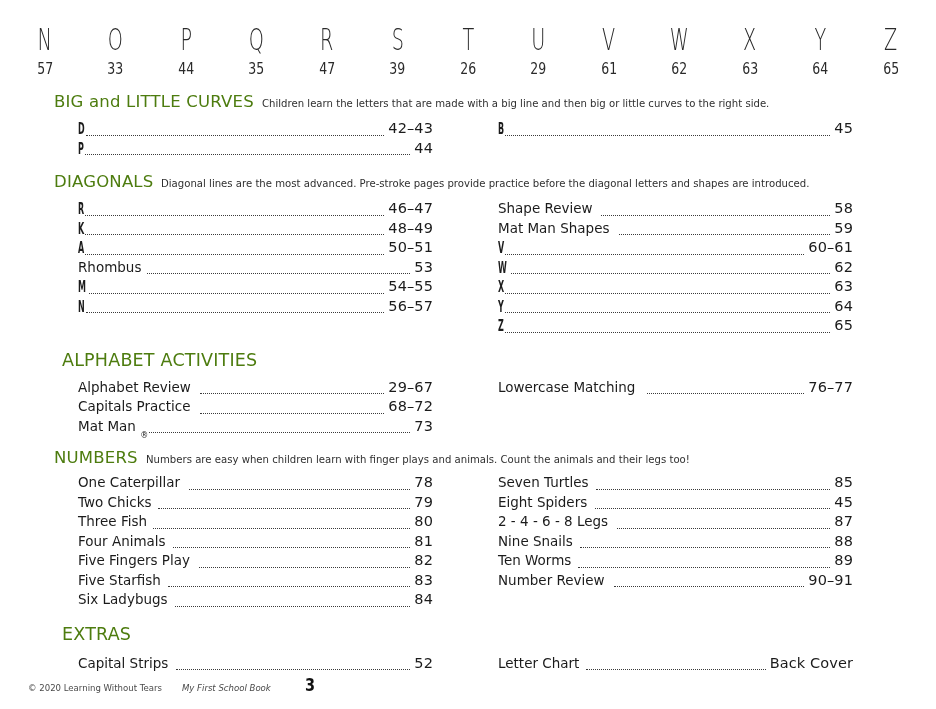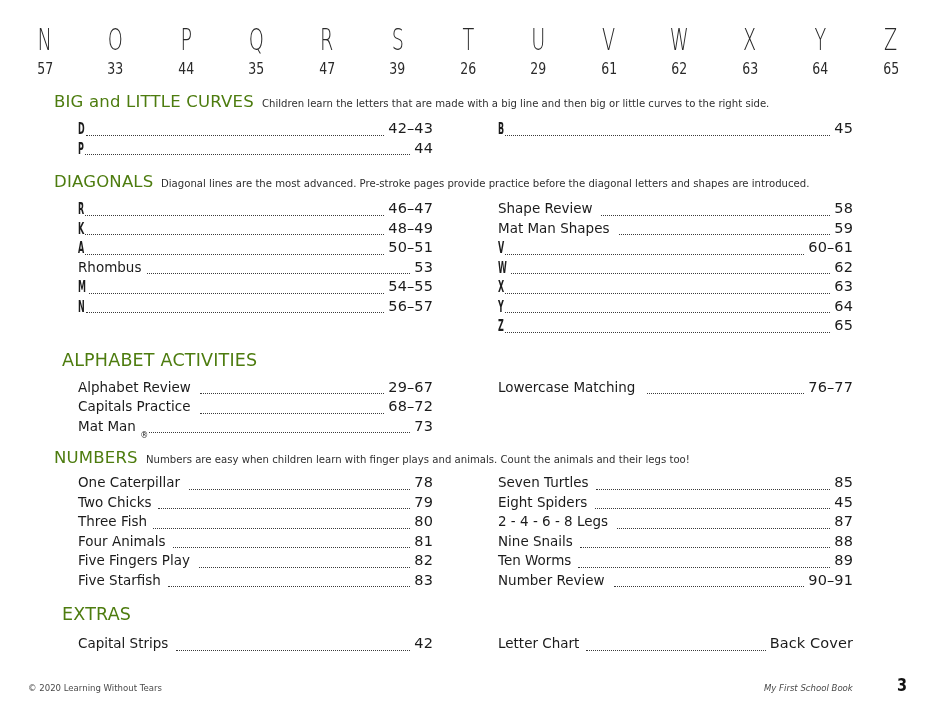--- a/index.html
+++ b/index.html
@@ -138,33 +138,33 @@
   .sp-14 { height: 14px; }
 
   
   #footer {
     position: absolute;
     left: 0; bottom: 14px;
     width: 936px;
     padding: 0 28px 0 28px;
     display: flex;
     align-items: baseline;
-    justify-content: space-between;
+    justify-content: flex-start;
     font-family: "DejaVu Sans", sans-serif;
   }
   #copyright {
     font-size: 9.5px;
     color: #4a4a4a;
     transform: scaleX(0.9);
     transform-origin: left bottom;
   }
   .foot-right {
     display: flex;
     align-items: baseline;
-    gap: 38px;
+    gap: 28px;
   }
   #book-title {
     font-size: 9.5px;
     font-style: italic;
     color: #4a4a4a;
     transform: scaleX(0.9);
   }
   #page-number {
     font-size: 17px;
     font-weight: bold;
@@ -404,20 +404,25 @@
           <div class="entry word">
             <span class="label">Five Fingers Play</span>
             <span class="leader"></span>
             <span class="pg">82</span>
           </div>
           <div class="entry word">
             <span class="label">Five Starfish</span>
             <span class="leader"></span>
             <span class="pg">83</span>
           </div>
+          <div class="entry word">
+            <span class="label">Six Ladybugs</span>
+            <span class="leader"></span>
+            <span class="pg">84</span>
+          </div>
         </div>
         <div class="col right">
           <div class="entry word">
             <span class="label">Seven Turtles</span>
             <span class="leader"></span>
             <span class="pg">85</span>
           </div>
           <div class="entry word">
             <span class="label">Eight Spiders</span>
             <span class="leader"></span>
@@ -450,21 +455,21 @@
     <div class="section">
       <div class="sec-head-row">
         <span class="sec-title big">EXTRAS</span>
       </div>
       <div class="sp-10"></div>
       <div class="cols">
         <div class="col left">
           <div class="entry word">
             <span class="label">Capital Strips</span>
             <span class="leader"></span>
-            <span class="pg">42</span>
+            <span class="pg">52</span>
           </div>
         </div>
         <div class="col right">
           <div class="entry word">
             <span class="label">Letter Chart</span>
             <span class="leader"></span>
             <span class="pg">Back Cover</span>
           </div>
         </div>
       </div>

